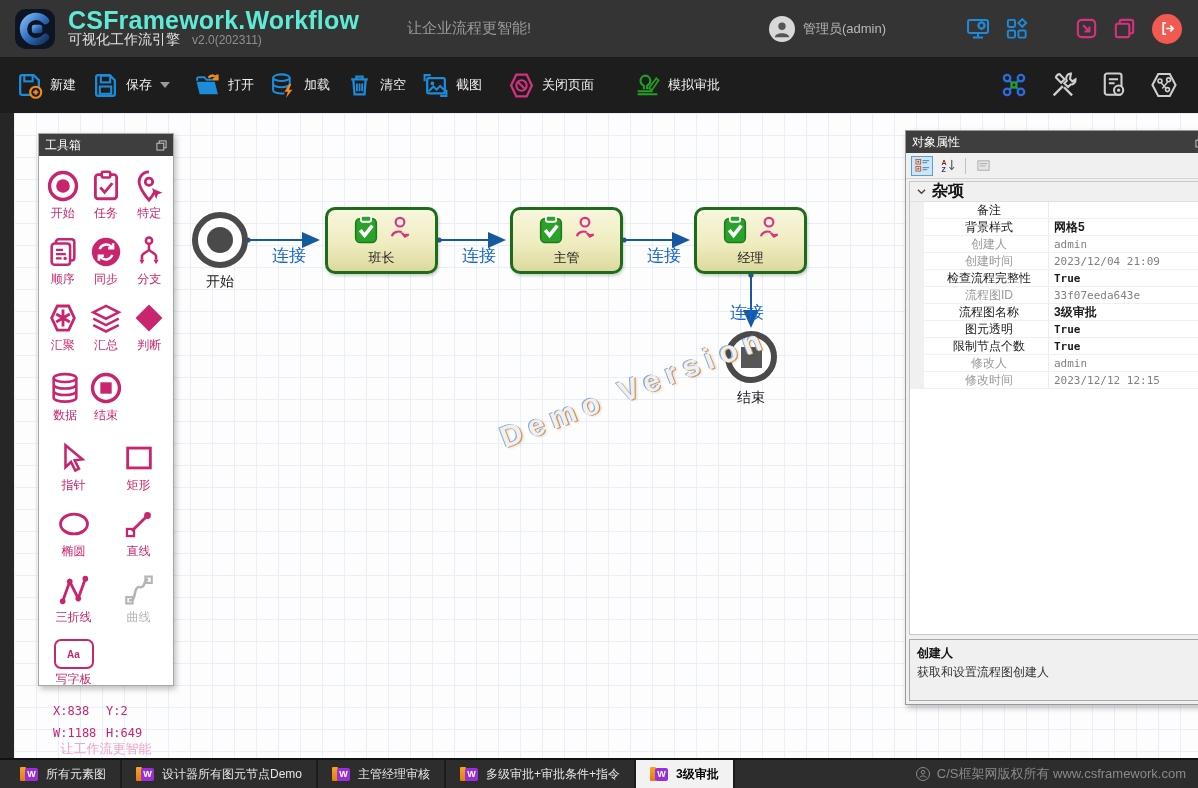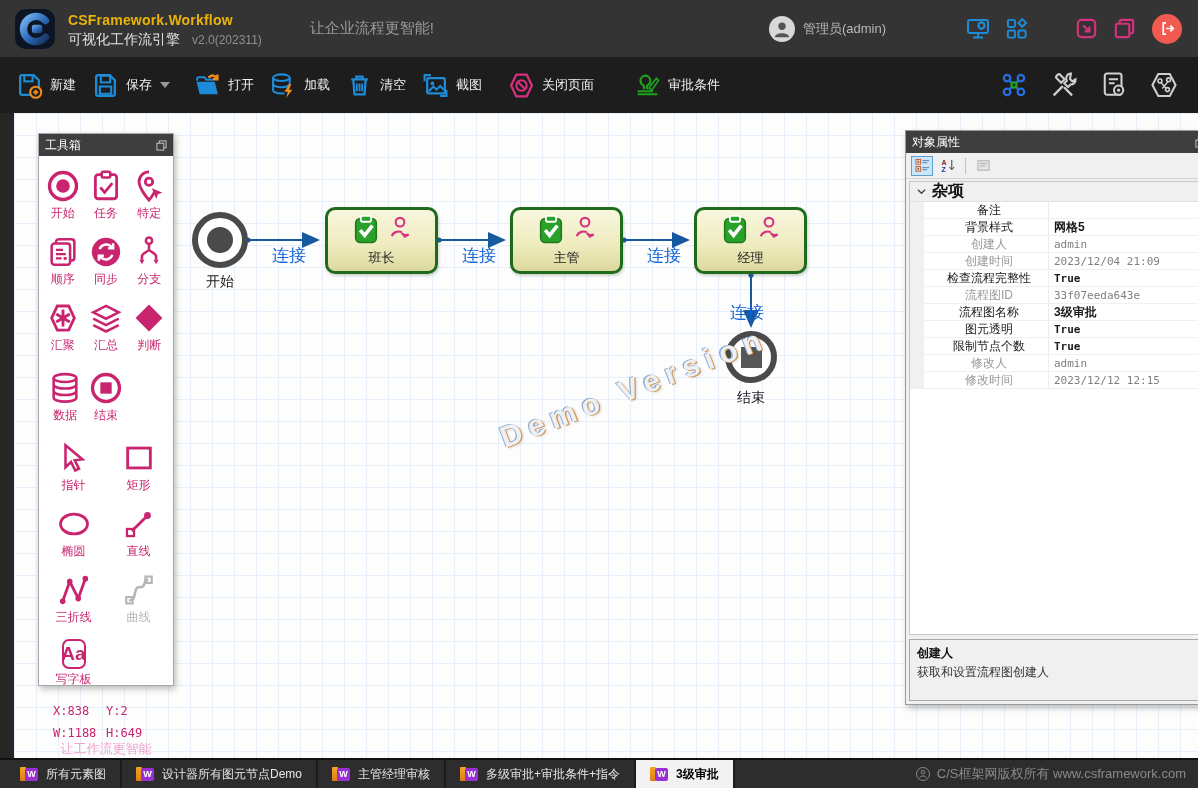--- a/index.html
+++ b/index.html
@@ -5,21 +5,21 @@
   * { margin:0; padding:0; box-sizing:border-box; }
   html,body { width:1198px; height:788px; overflow:hidden; background:#262626;
               font-family:"Liberation Sans","DejaVu Sans",sans-serif; }
   #app { position:relative; width:1198px; height:788px; background:#262626; }
 
   
   #header { position:absolute; left:0; top:0; width:1198px; height:57px;
             background:#343434; display:flex; align-items:center; }
   .logo { width:42px; height:42px; margin-left:14px; flex:0 0 auto; }
   .title-block { margin-left:12px; }
-  .app-title { color:#eab308; font-size:14px; font-weight:bold; letter-spacing:.2px; line-height:22px; }
+  .app-title { color:#5eead4; font-size:25px; font-weight:bold; letter-spacing:.2px; line-height:22px; }
   .sub-row { display:flex; align-items:baseline; gap:12px; }
   .app-subtitle { color:#e0e0e0; font-size:14px; }
   .app-version { color:#8f8f8f; font-size:12px; }
   .slogan { color:#9a9a9a; font-size:15px; margin-left:48px; }
   .header-right { margin-left:auto; display:flex; align-items:center; margin-right:16px;text-align:center; }
   .avatar { width:26px; height:26px; border-radius:50%; background:#d8d8d8;
             display:flex; align-items:center; justify-content:center; }
   .user-name { color:#b8b8b8; font-size:13px; margin-left:8px; }
   .hicon { width:28px; height:28px; display:flex; align-items:center; justify-content:center; cursor:pointer; }
   .hgap-a { margin-left:78px; } .hgap-b { margin-left:10px; }
@@ -82,23 +82,23 @@
                     display:flex; align-items:center; padding:0 6px; flex:0 0 auto; }
   .panel-titlebar .restore { margin-left:auto; display:flex; cursor:pointer; }
   #toolbox-grid { display:grid; grid-template-columns:repeat(3,1fr); padding:6px 2px 0; }
   .tool-cell { display:flex; flex-direction:column; align-items:center; gap:2px;
                padding:7px 0 6px; cursor:pointer; }
   .tool-cell svg { width:34px; height:34px; }
   .tool-cell .tool-label { font-size:12px; color:#c9256f; }
   .tool-cell.disabled { cursor:default; }
   .tool-cell.disabled .tool-label { color:#b5b5b5; }
   .tool-divider { height:1px; background:#dcdcdc; margin:2px 6px; }
-  .aa-box { width:24px; height:30px; border:2.5px solid #c9256f; border-radius:7px;
+  .aa-box { width:40px; height:30px; border:2.5px solid #c9256f; border-radius:7px;
             display:flex; align-items:center; justify-content:center;
-            color:#c9256f; font-weight:bold; font-size:19px; }
+            color:#c9256f; font-weight:bold; font-size:10px; }
   #coords { display:grid; grid-template-columns:1fr 1fr; padding:10px 14px 0;
             font-family:"DejaVu Sans Mono",monospace; font-size:12px; color:#c9256f; row-gap:8px; }
   #toolbox-footer { margin-top:auto; text-align:center; color:#f0a3cb; font-size:13px; padding-bottom:10px; }
 
   
   #prop-panel { position:absolute; left:891px; top:17px; width:308px; height:575px;
                 background:#f0f0f0; border:1px solid #9a9a9a; box-shadow:2px 3px 6px rgba(0,0,0,.25);
                 display:flex; flex-direction:column; }
   #prop-toolbar { height:26px; background:#f0f0f0; display:flex; align-items:center; gap:4px;
                   padding:0 5px; border-bottom:1px solid #d5d5d5; flex:0 0 auto; }
@@ -292,21 +292,21 @@
       <span class="tlabel">关闭页面</span>
     </div>
     <div class="tbtn sim-btn">
       <span class="ticon">
         <svg viewBox="0 0 26 26">
             <path d="M9.5 16.5v-3.2c-2-1-3.2-2.6-3.2-4.6 0-3 2.1-5.2 4.7-5.2s4.7 2.2 4.7 5.2c0 2-1.2 3.6-3.2 4.6v3.2" fill="none" stroke="#1fa31f" stroke-width="2"></path>
             <path d="M3.5 21.5h19M3.5 18.5h14.5" stroke="#1fa31f" stroke-width="2"></path>
             <path d="M14.5 15.5L21.5 6l2.2 2-6.5 9.5z" fill="none" stroke="#1fa31f" stroke-width="1.6"></path>
           </svg>
       </span>
-      <span class="tlabel">审批条件</span>
+      <span class="tlabel">模拟审批</span>
     </div>
     <div class="toolbar-right">
       <span class="hicon">
         <svg viewBox="0 0 26 26" width="30" height="30">
             <path d="M7 7l12 12M19 7L7 19" stroke="#2b6be0" stroke-width="2"></path>
             <circle cx="7" cy="7" r="2.8" fill="#1d1d1d" stroke="#2b6be0" stroke-width="2"></circle>
             <circle cx="19" cy="7" r="2.8" fill="#1d1d1d" stroke="#2b6be0" stroke-width="2"></circle>
             <circle cx="7" cy="19" r="2.8" fill="#1d1d1d" stroke="#2b6be0" stroke-width="2"></circle>
             <circle cx="19" cy="19" r="2.8" fill="#1d1d1d" stroke="#2b6be0" stroke-width="2"></circle>
             <circle cx="13" cy="13" r="2.2" fill="#1d1d1d" stroke="#1fa31f" stroke-width="2"></circle>

